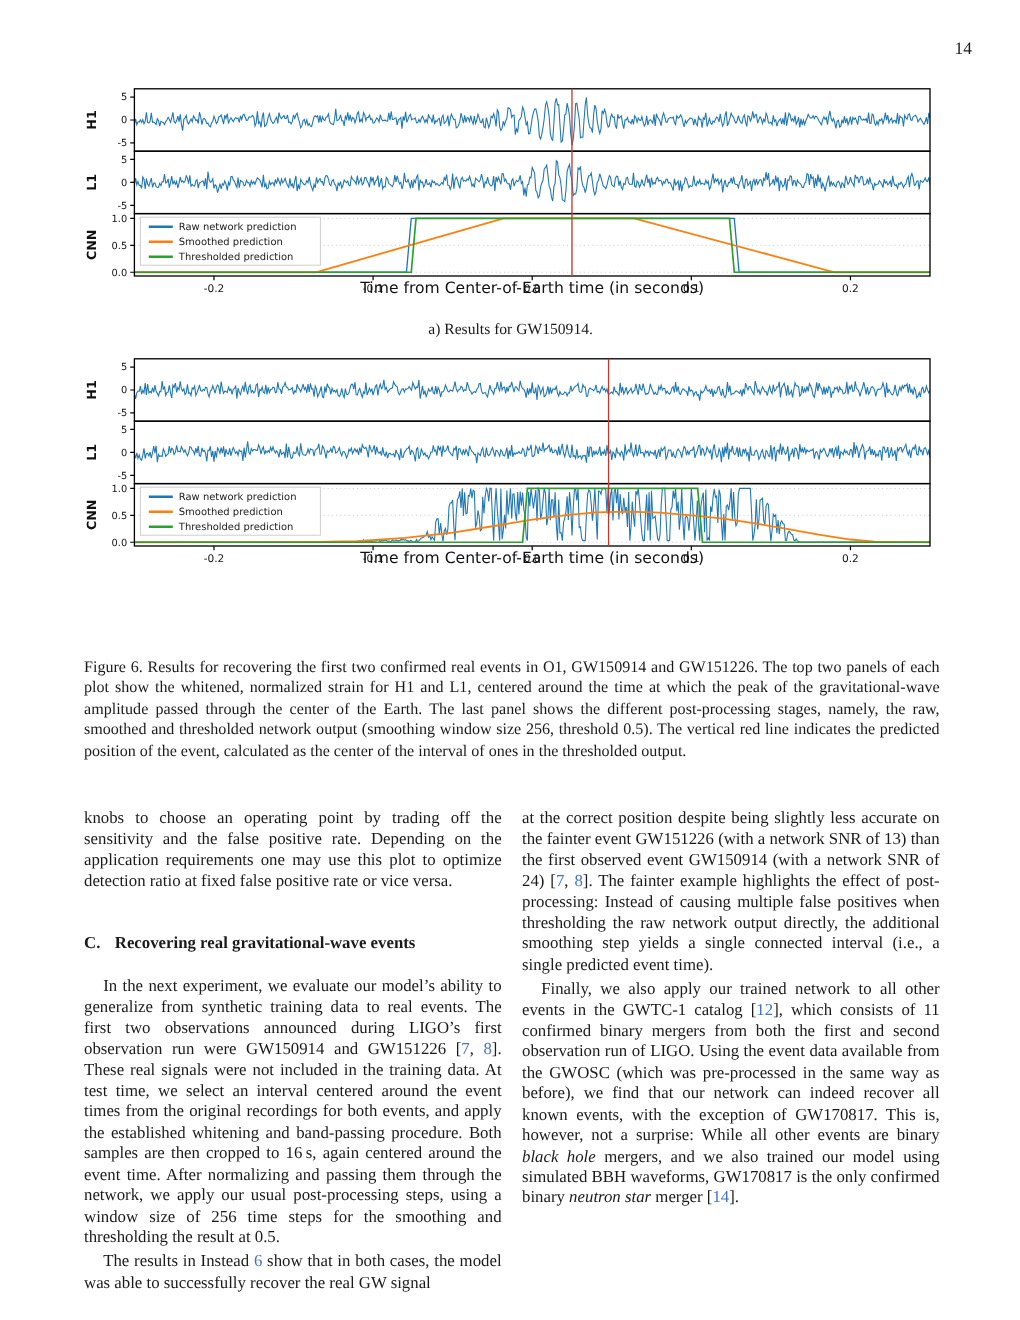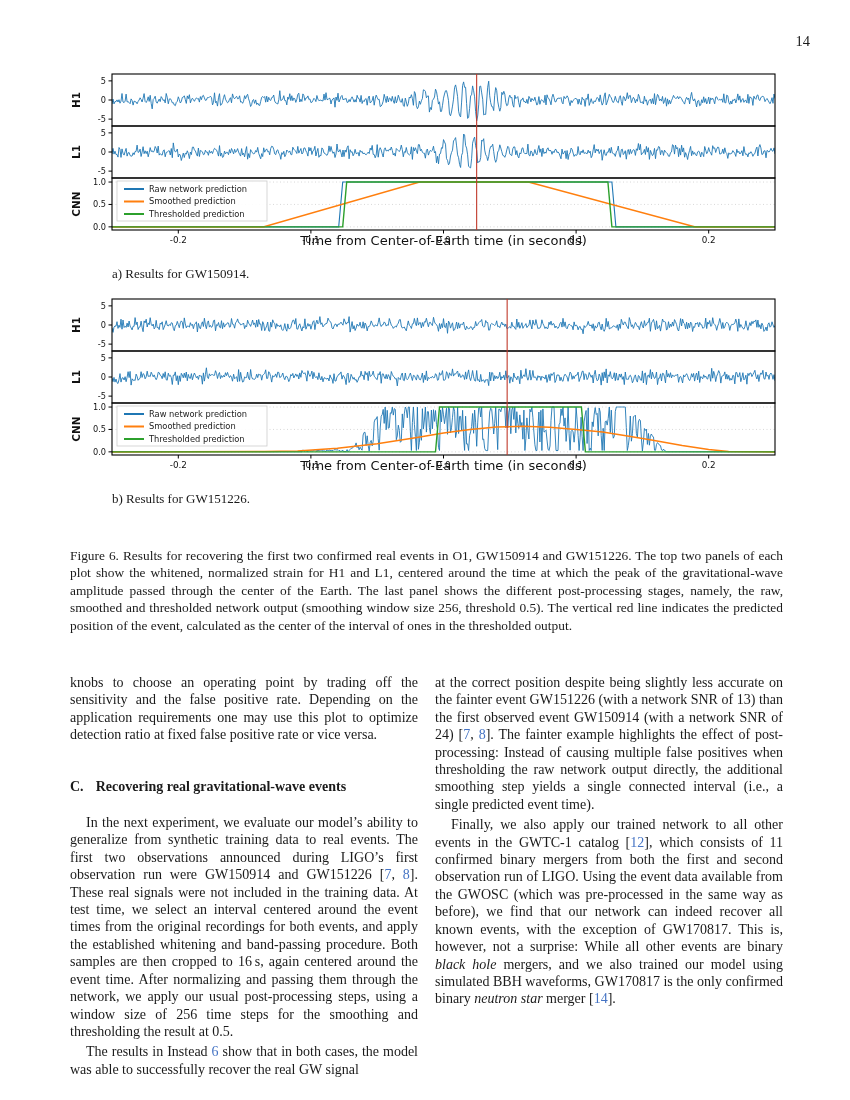--- a/index.html
+++ b/index.html
@@ -14,21 +14,21 @@
   .figure-block{ position:absolute; left:66px; width:714px; }
   .fig-a{ top:73px; }
   .fig-b{ top:298px; }
   .fig-svg{ display:block; }
   .fig-xlabel{
     position:absolute; left:46px; width:663px; text-align:center;
     font-family:"DejaVu Sans", sans-serif; font-size:13px; font-weight:500; color:#111;
     top:160px;
   }
   .fig-subcaption{
-    position:absolute; left:46px; width:663px; 
+    position:absolute; left:28px; width:663px; text-align:center;
     font-size:13px; color:#1a1a1a; top:193px;
   }
   .figure-caption{
     position:absolute; left:70px; top:547px; width:713px;
     font-size:13.4px; line-height:17.4px; text-align:justify; color:#1a1a1a;
   }
   .columns{
     position:absolute; left:70px; top:626px; width:713px;
     display:flex; gap:17px;
   }
@@ -188,21 +188,20 @@
         <text x="244.9" y="170" text-anchor="middle" font-size="8.8" fill="#111" font-family="&quot;DejaVu Sans&quot;, sans-serif">-0.1</text>
         <line x1="377.5" x2="377.5" y1="157" y2="160.5" stroke="#000" stroke-width="1"></line>
         <text x="377.5" y="170" text-anchor="middle" font-size="8.8" fill="#111" font-family="&quot;DejaVu Sans&quot;, sans-serif">0.0</text>
         <line x1="510.09999999999997" x2="510.09999999999997" y1="157" y2="160.5" stroke="#000" stroke-width="1"></line>
         <text x="510.09999999999997" y="170" text-anchor="middle" font-size="8.8" fill="#111" font-family="&quot;DejaVu Sans&quot;, sans-serif">0.1</text>
         <line x1="642.7" x2="642.7" y1="157" y2="160.5" stroke="#000" stroke-width="1"></line>
         <text x="642.7" y="170" text-anchor="middle" font-size="8.8" fill="#111" font-family="&quot;DejaVu Sans&quot;, sans-serif">0.2</text>
         <line x1="441.14799999999997" x2="441.14799999999997" y1="1" y2="157" stroke="#c0392b" stroke-width="1.1"></line>
       </svg>
     <div class="fig-xlabel">Time from Center-of-Earth time (in seconds)</div>
-    <div class="fig-subcaption">b) Results for GW151226.</div>
   </div>
 
   <div class="figure-caption">Figure 6.  Results for recovering the first two confirmed real events in O1, GW150914 and GW151226.  The top two panels of each plot show the whitened, normalized strain for H1 and L1, centered around the time at which the peak of the gravitational-wave amplitude passed through the center of the Earth.  The last panel shows the different post-processing stages, namely, the raw, smoothed and thresholded network output (smoothing window size 256, threshold 0.5).  The vertical red line indicates the predicted position of the event, calculated as the center of the interval of ones in the thresholded output.</div>
 
   <div class="columns">
     <div class="column">
         <p class="para"><span>knobs to choose an operating point by trading off the sensitivity and the false positive rate.  Depending on the application requirements one may use this plot to optimize detection ratio at fixed false positive rate or vice versa.</span></p>
         <div class="subheading"><span class="hnum">C.</span>Recovering real gravitational-wave events</div>
         <p class="para indent"><span>In the next experiment, we evaluate our model’s ability to generalize from synthetic training data to real events. The first two observations announced during LIGO’s first observation run were GW150914 and GW151226 [</span><span class="cite">7</span><span>, </span><span class="cite">8</span><span>]. These real signals were not included in the training data. At test time, we select an interval centered around the event times from the original recordings for both events, and apply the established whitening and band-passing procedure.  Both samples are then cropped to 16 s, again centered around the event time.  After normalizing and passing them through the network, we apply our usual post-processing steps, using a window size of 256 time steps for the smoothing and thresholding the result at 0.5.</span></p>
         <p class="para indent"><span>The results in Instead </span><span class="cite">6</span><span> show that in both cases, the model was able to successfully recover the real GW signal</span></p>

